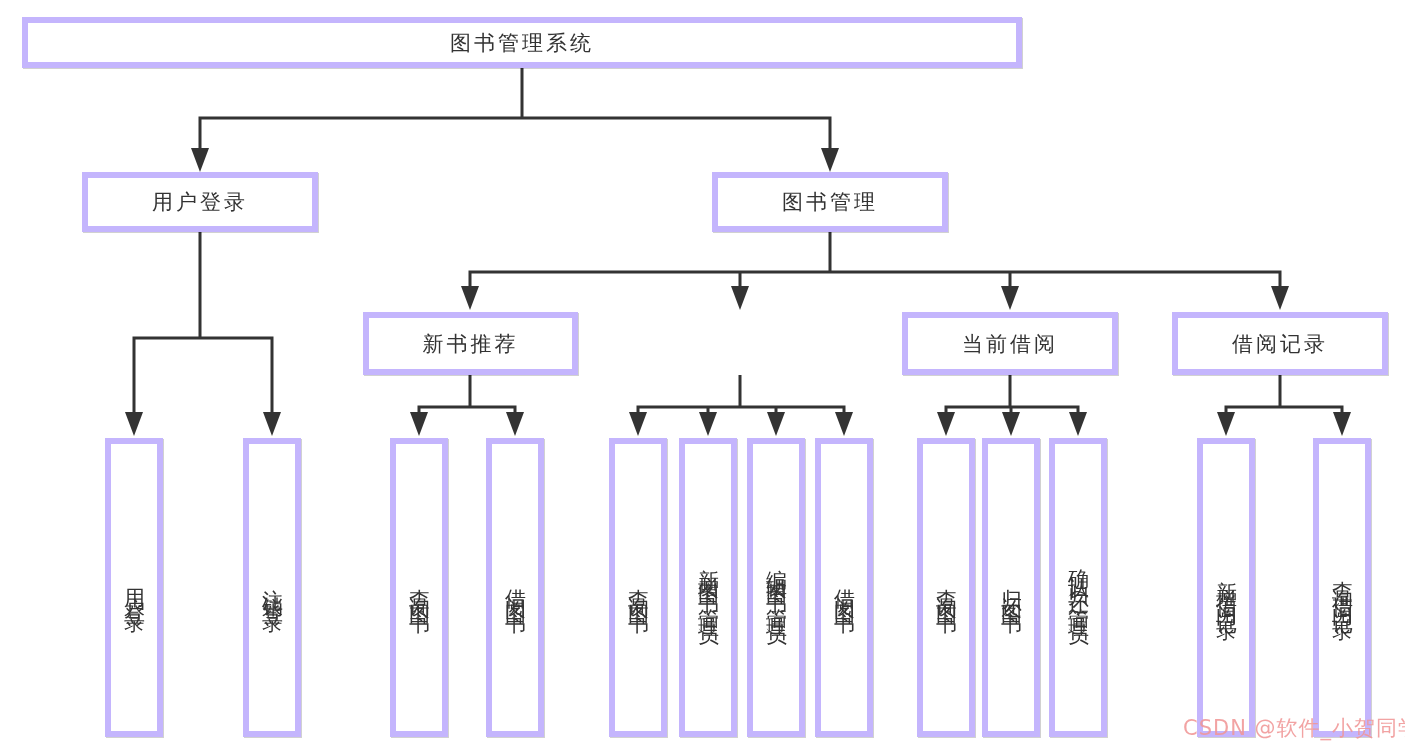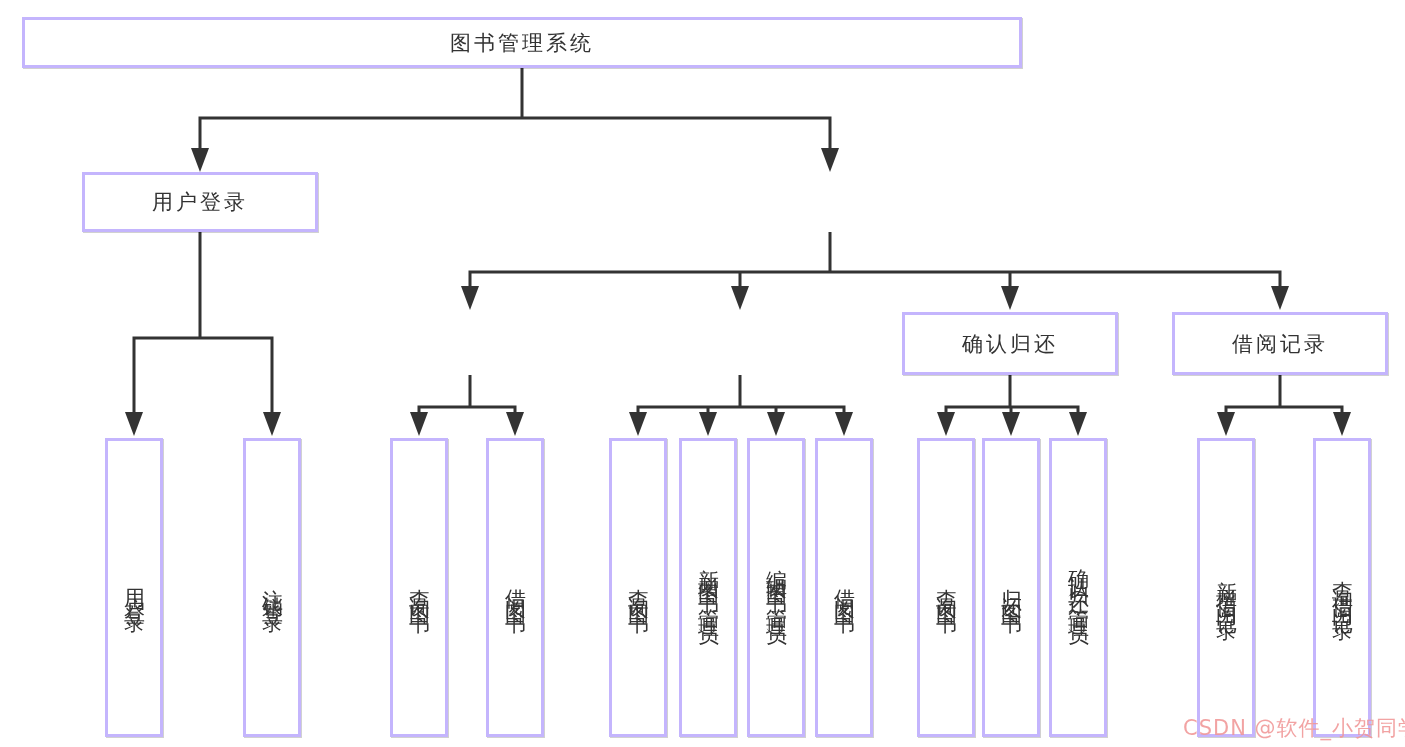--- a/index.html
+++ b/index.html
@@ -23,21 +23,21 @@
   }
   #connectors {
     position: absolute;
     left: 0;
     top: 0;
     pointer-events: none;
   }
   .box {
     position: absolute;
     box-sizing: border-box;
-    border: 3px solid #c4b5fd;
+    border: 6px solid #c4b5fd;
     background: #ffffff;
     display: flex;
     align-items: center;
     justify-content: center;
     box-shadow: 1px 1px 0 rgba(0,0,0,0.18);
   }
   .h-label {
     font-size: 21px;
     letter-spacing: 3px;
     white-space: nowrap;
@@ -111,23 +111,29 @@
     </g>
   </svg>
 
   <div class="box" style="left:22px; top:17px; width:1000px; height:51px;">
     <span class="h-label">图书管理系统</span>
   </div>
 
   <div class="box" style="left:82px; top:172px; width:236px; height:60px;">
     <span class="h-label">用户登录</span>
   </div>
+  <div class="box" style="left:712px; top:172px; width:236px; height:60px;">
+    <span class="h-label">图书管理</span>
+  </div>
 
+  <div class="box" style="left:363px; top:312px; width:215px; height:63px;">
+    <span class="h-label">新书推荐</span>
+  </div>
   <div class="box" style="left:902px; top:312px; width:216px; height:63px;">
-    <span class="h-label">确认归还</span>
+    <span class="h-label">当前借阅</span>
   </div>
   <div class="box" style="left:1172px; top:312px; width:216px; height:63px;">
     <span class="h-label">借阅记录</span>
   </div>
 
   <div class="box" style="left:105px; top:438px; width:58px; height:299px;">
     <span class="v-text">用户登录</span>
   </div>
   <div class="box" style="left:243px; top:438px; width:58px; height:299px;">
     <span class="v-text">注销登录</span>

